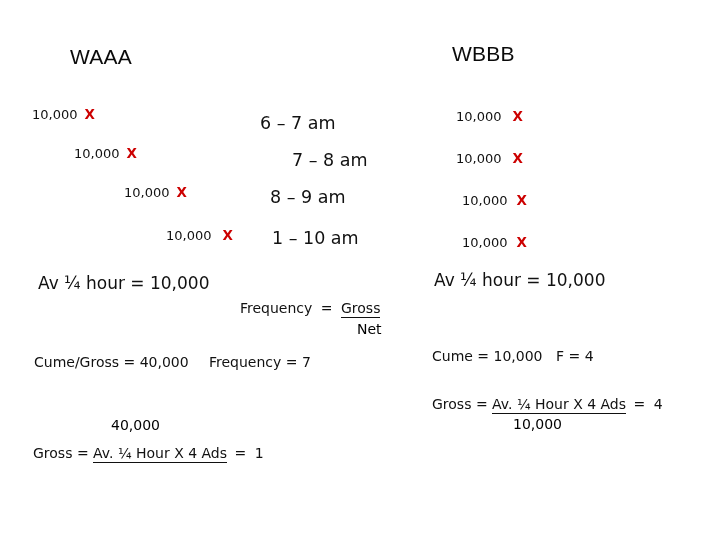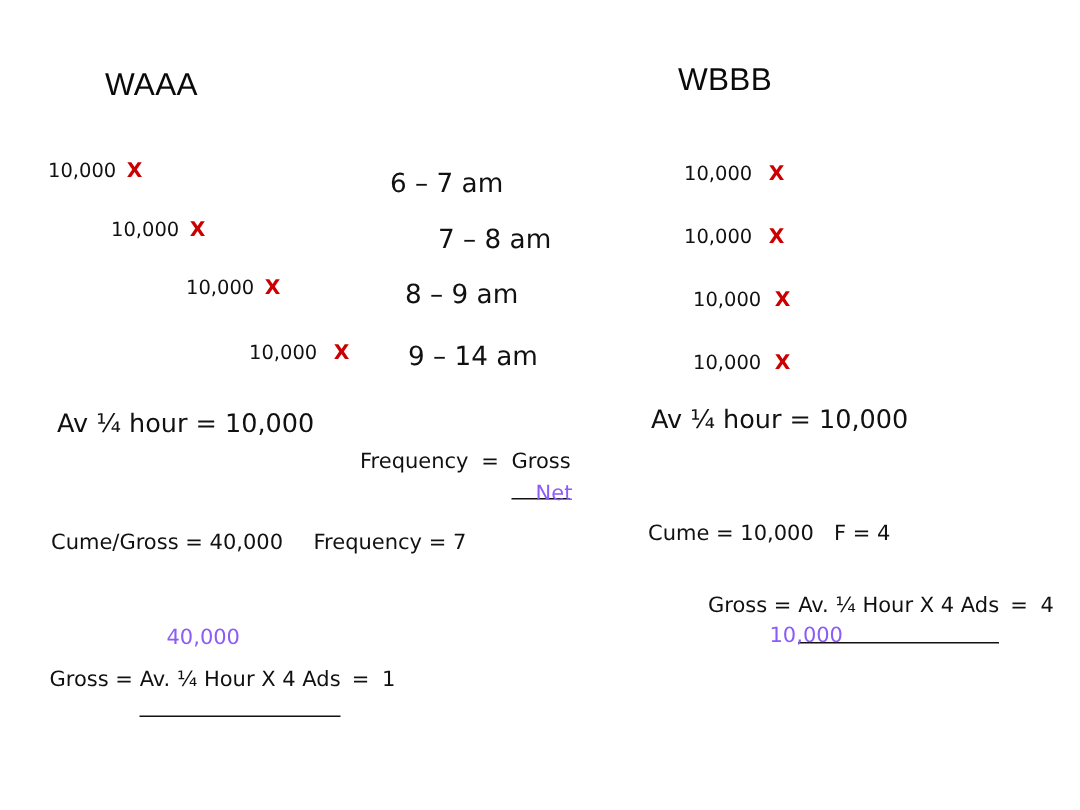--- a/index.html
+++ b/index.html
@@ -59,26 +59,26 @@
     font-size: 17.5px;
     color: #111111;
   }
   .formula {
     font-family: "DejaVu Sans", sans-serif;
     font-size: 14px;
     color: #111111;
   }
   .frac-num {
     border-bottom: 1.3px solid #111111;
-    padding-bottom: 16px;
+    padding-bottom: 1px;
   }
   .denom {
     font-family: "DejaVu Sans", sans-serif;
     font-size: 14px;
-    color: #8b5cf6;
+    color: #000000;
     text-align: right;
   }
 </style>
 </head>
 <body>
 
 <div class="slide">
 
   <div class="t station-title" style="left:70px; top:46px;">WAAA</div>
 
@@ -96,21 +96,21 @@
     <span class="val">10,000</span><span class="mark">X</span>
   </div>
 
   <div class="t qh-row" style="left:166px; top:228px;">
     <span class="val">10,000</span><span class="mark" style="margin-left:11px;">X</span>
   </div>
 
   <div class="t timeslot" style="left:260px; top:114px;">6 – 7 am</div>
   <div class="t timeslot" style="left:292px; top:151px;">7 – 8 am</div>
   <div class="t timeslot" style="left:270px; top:188px;">8 – 9 am</div>
-  <div class="t timeslot" style="left:272px; top:229px;">9 – 14 am</div>
+  <div class="t timeslot" style="left:272px; top:229px;">1 – 10 am</div>
 
   <div class="t qh-row" style="left:456px; top:109px;">
     <span class="val">10,000</span><span class="mark" style="margin-left:11px;">X</span>
   </div>
 
   <div class="t qh-row" style="left:456px; top:151px;">
     <span class="val">10,000</span><span class="mark" style="margin-left:11px;">X</span>
   </div>
 
   <div class="t qh-row" style="left:462px; top:193px;">
@@ -141,21 +141,21 @@
     <span class="frac-num" style="margin-left:4px;">Gross</span>
   </div>
   <div class="t denom" style="left:357px; top:322px;">Net</div>
 
   <div class="t body-text" style="left:434px; top:272px;">Av ¼ hour = 10,000</div>
 
   <div class="t formula" style="left:432px; top:349px;">Cume = 10,000</div>
 
   <div class="t formula" style="left:556px; top:349px;">F = 4</div>
 
-  <div class="t formula" style="left:432px; top:397px;margin-left:40px;">
+  <div class="t formula" style="left:432px; top:397px;">
     <span>Gross =</span>
     <span class="frac-num">Av. ¼ Hour X 4 Ads</span>
     <span style="margin-left:3px;">=</span>
     <span style="margin-left:4px;">4</span>
   </div>
   <div class="t denom" style="left:513px; top:417px;">10,000</div>
 
 </div>
 
 </body></html>

